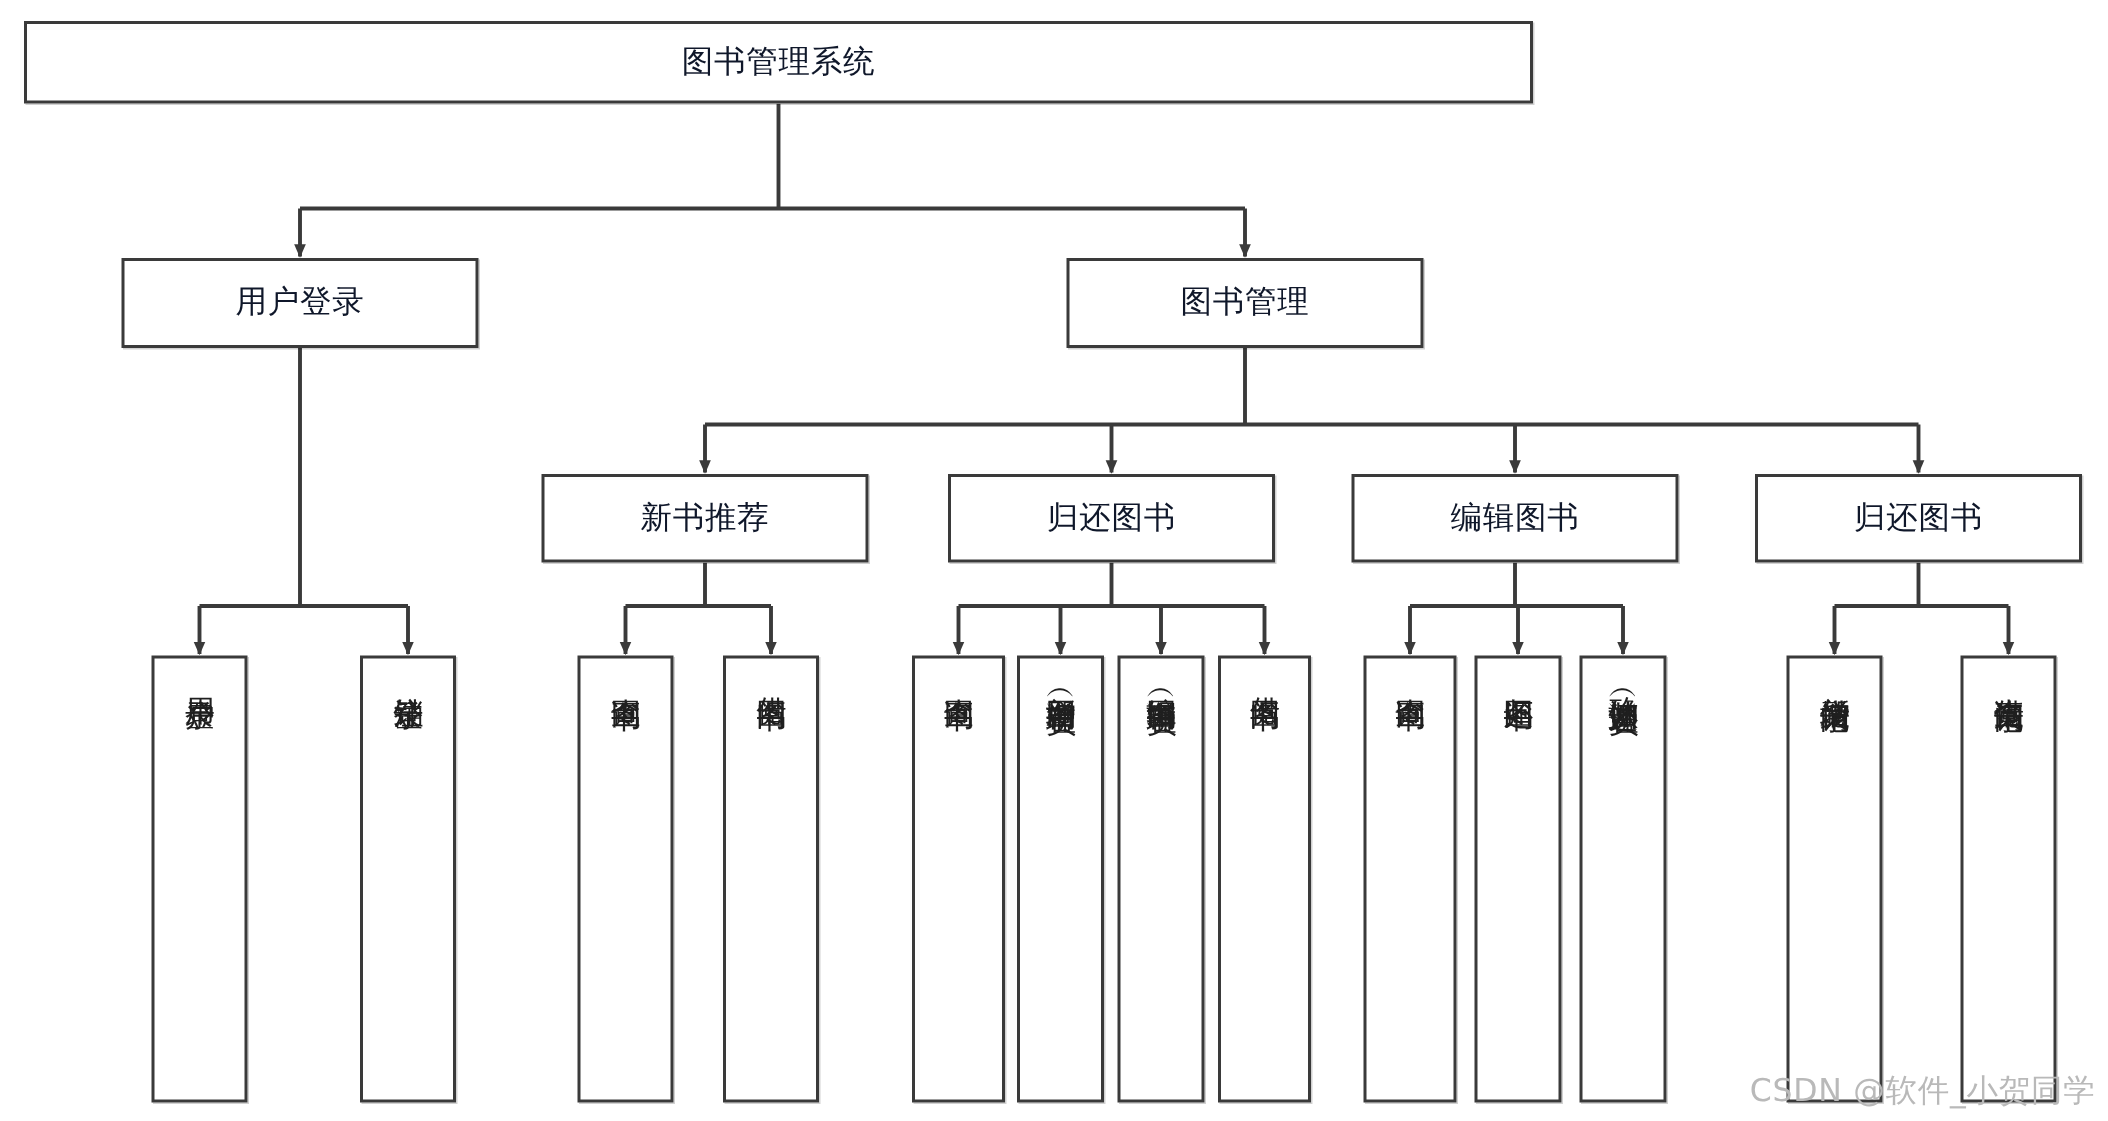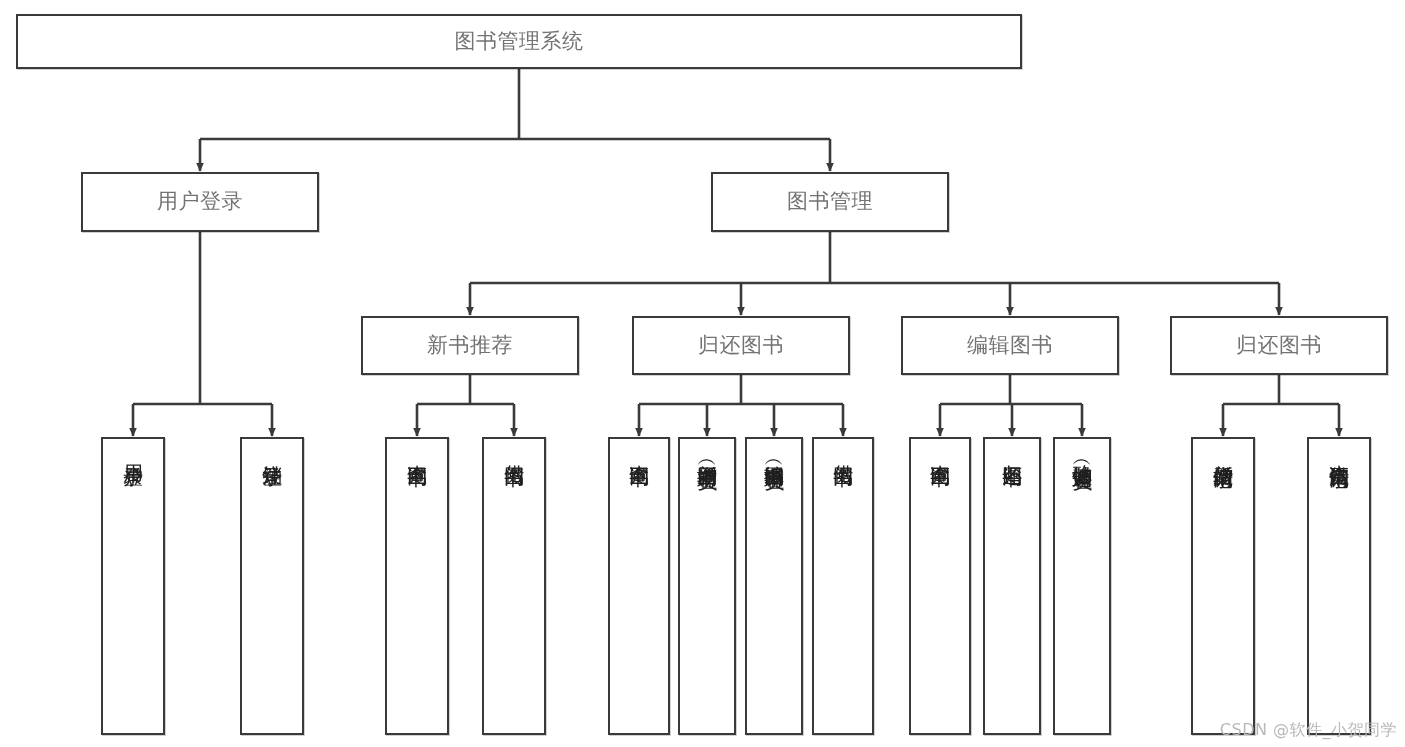--- a/index.html
+++ b/index.html
@@ -23,21 +23,21 @@
     box-sizing: border-box;
     border: 2px solid #3a3a3a;
     background: #ffffff;
     display: flex;
     align-items: center;
     justify-content: center;
     box-shadow: 1px 1px 0 rgba(0,0,0,0.18);
   }
   .node-label-h {
     font-size: 21px;
-    color: #737373;
+    color: #0f172a;
     line-height: 1.1;
     white-space: nowrap;
     letter-spacing: 0.5px;
   }
   .node-label-v {
     font-size: 20px;
     color: #1f1f1f;
     writing-mode: vertical-rl;
     text-orientation: upright;
     line-height: 1.18;
@@ -55,21 +55,21 @@
     left: 0;
     top: 0;
     width: 1405px;
     height: 747px;
     pointer-events: none;
   }
   .watermark {
     position: absolute;
     right: 8px;
     bottom: 6px;
-    font-size: 16px;
+    font-size: 21px;
     color: #b9b9b9;
     letter-spacing: 0.5px;
     white-space: nowrap;
     user-select: none;
   }
 </style>
 </head>
 <body>
 
 <div id="diagram-root">

